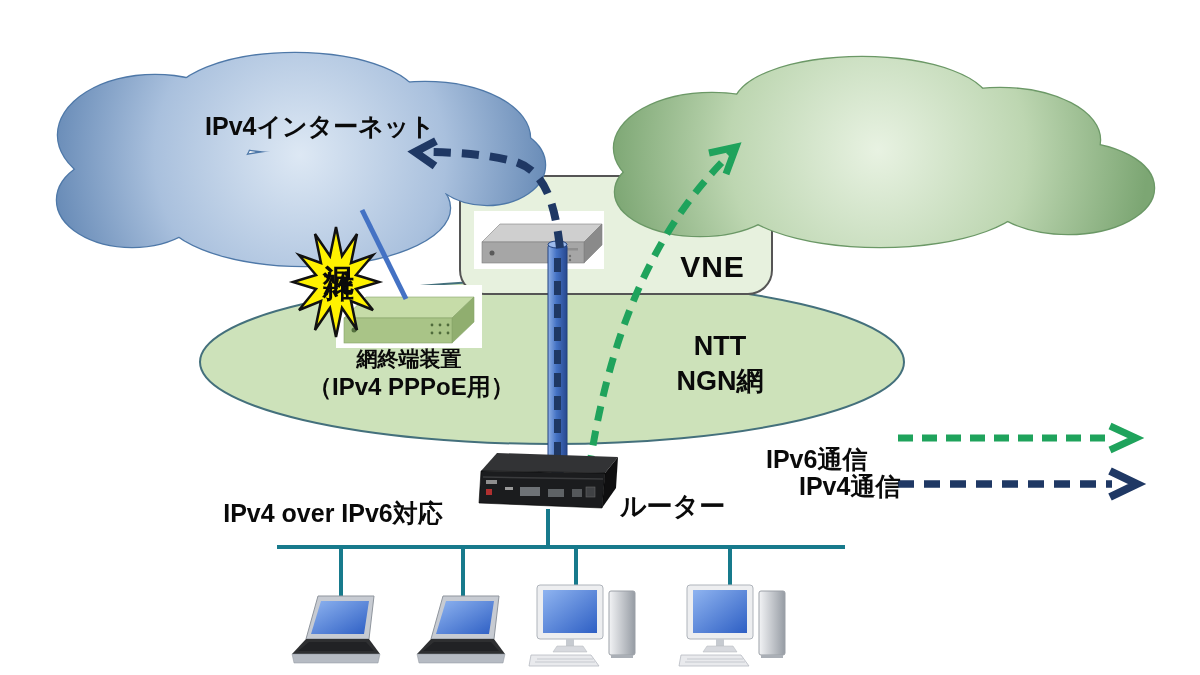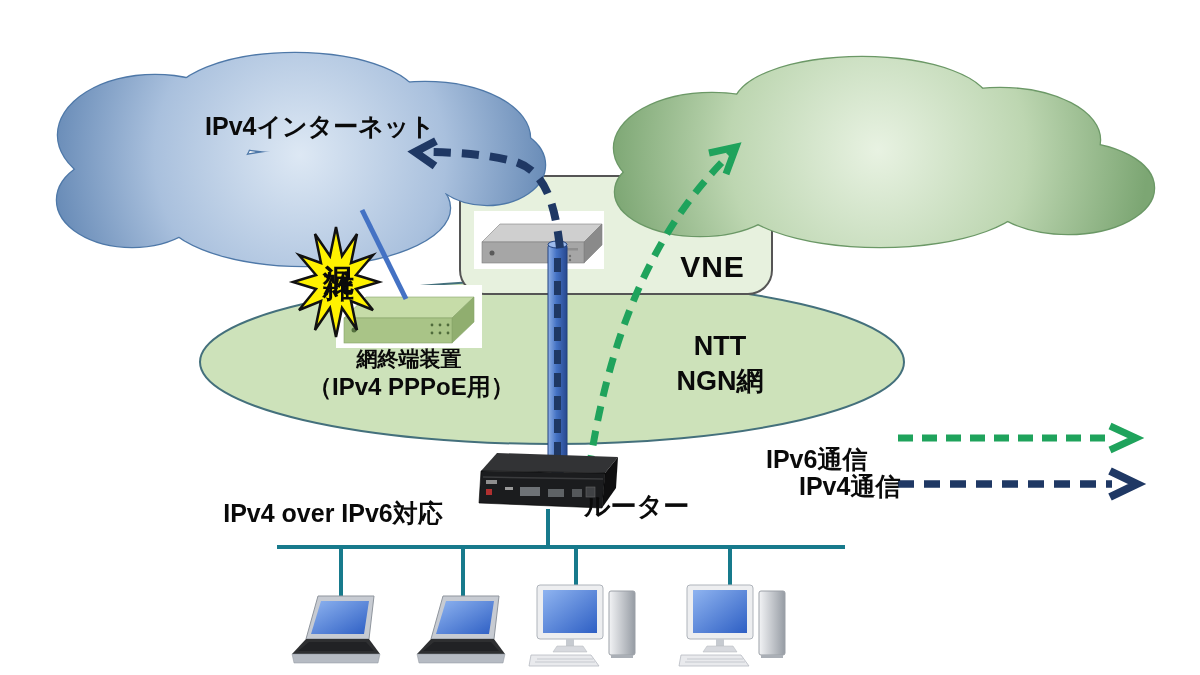--- a/index.html
+++ b/index.html
@@ -216,18 +216,18 @@
 
   <div class="label vnelabel center" style="left:650px;top:250px;width:125px;">VNE</div>
   <div class="label ngnlabel center" style="left:640px;top:366px;width:160px;">NGN網</div>
 
   <div class="label termlabel center" style="left:318px;top:347px;width:182px;">網終端装置</div>
   <div class="label termsub center" style="left:308px;top:373px;width:202px;">（IPv4 PPPoE用）</div>
 
   <div class="label burstlabel" style="left:320px;top:240px;">混雑</div>
 
   <div class="label routercap center" style="left:199px;top:463px;width:268px;margin-top:36px;">IPv4 over IPv6対応</div>
-  <div class="label routerlbl" style="left:584px;top:492px;">ルーター</div>
+  <div class="label routerlbl" style="left:620px;top:492px;">ルーター</div>
 
   <div class="label legendlbl" style="left:766px;top:432px;margin-top:13px;">IPv6通信</div>
   <div class="label legendlbl" style="left:766px;top:472px;margin-left:33px;">IPv4通信</div>
 
 </div>
 
 </body></html>

